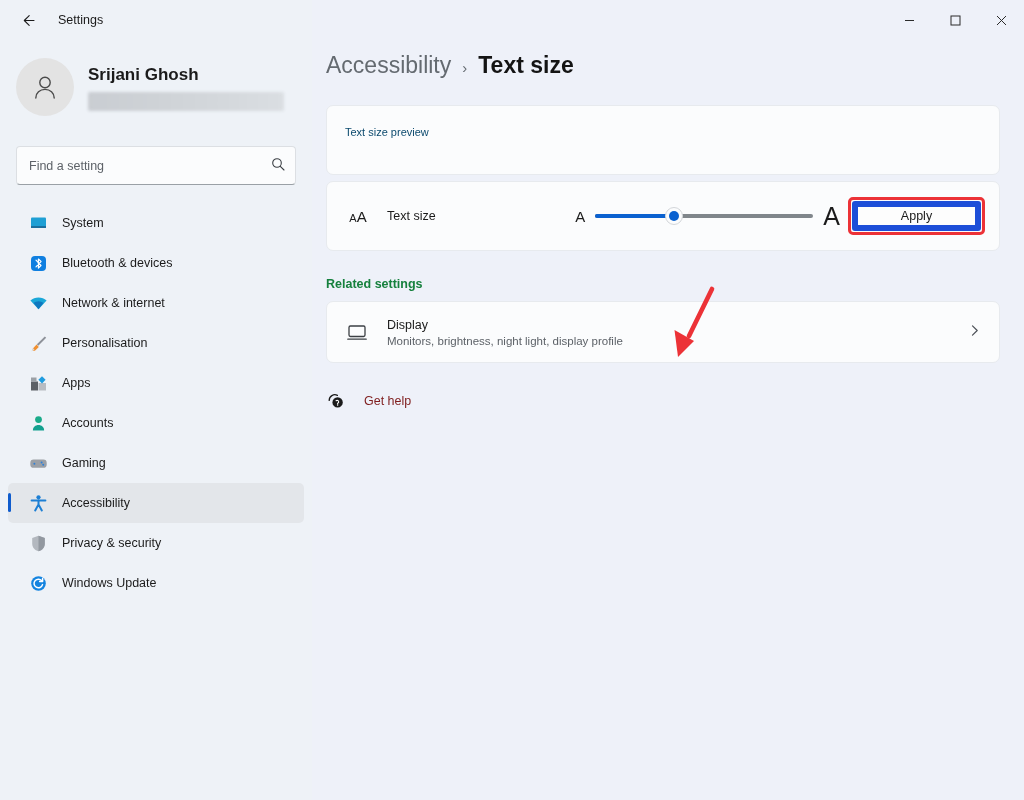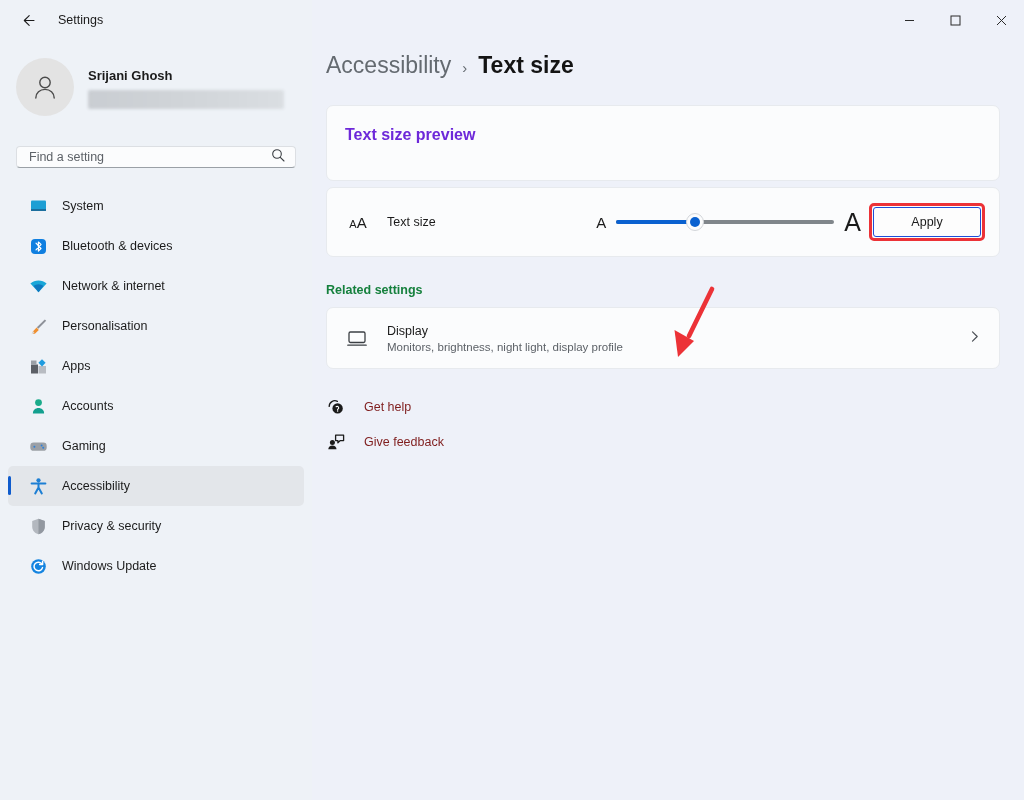--- a/index.html
+++ b/index.html
@@ -31,29 +31,29 @@
   .sidebar {
     position: absolute; left: 0; top: 0; width: 312px; height: 800px;
     background: #eef2f7; padding-top: 48px;
   }
   .profile { display: flex; align-items: center; gap: 14px; padding: 10px 0 0 16px; }
   .avatar {
     width: 58px; height: 58px; border-radius: 50%; background: #e3e3e3;
     display: flex; align-items: center; justify-content: center; flex: 0 0 58px;
   }
   .profile-text { display: flex; flex-direction: column; gap: 7px; padding-top: 2px; }
-  .profile-name { font-size: 13px; font-weight: bold; color: #1b1b1b; }
+  .profile-name { font-size: 17px; font-weight: bold; color: #1b1b1b; }
   .profile-blur {
     width: 196px; height: 19px; border-radius: 2px;
     background: linear-gradient(90deg,#c9cdd2 0%,#ced2d6 35%,#d4d8dc 70%,#dadee2 100%);
     filter: blur(1.6px);
   }
 
   .searchbox {
-    margin: 30px 16px 0 16px; height: 22px; background: #fbfcfd;
+    margin: 30px 16px 0 16px; height: 39px; background: #fbfcfd;
     border: 1px solid #dcdfe3; border-bottom-color: #9aa0a6;
     border-radius: 4px; display: flex; align-items: center;
     padding: 0 10px 0 12px; gap: 8px;
   }
   .searchbox input {
     flex: 1; border: none; outline: none; background: transparent;
     font-family: "Liberation Sans", sans-serif; font-size: 12.5px; color: #1b1b1b;
   }
   .searchbox input::placeholder { color: #5d6268; }
 
@@ -75,21 +75,21 @@
   .breadcrumb { display: flex; align-items: baseline; gap: 11px; padding-left: 14px; }
   .bc-parent { font-size: 23px; color: #646a70; }
   .bc-sep { font-size: 15px; color: #646a70; }
   .bc-current { font-size: 23px; font-weight: bold; color: #141414; }
 
   .card {
     background: #fbfcfd; border: 1px solid #e7eaee; border-radius: 7px;
     margin: 0 24px 0 14px;
   }
   .preview-card { margin-top: 26px; padding: 20px 18px 22px 18px; }
-  .preview-title { font-size: 16px; font-weight: bold; color: #6d28d9; margin-bottom: 14px; }
+  .preview-title { font-size: 11px; font-weight: normal; color: #0c4a6e; margin-bottom: 14px; }
   .preview-body { font-size: 19.5px; line-height: 1.42; color: #44484d; }
 
   .slider-card {
     margin-top: 6px; height: 70px; display: flex; align-items: center;
     padding: 0 14px 0 16px; gap: 0;
   }
   .aa-icon { width: 30px; display: flex; align-items: baseline; justify-content: center; color: #1b1b1b; }
   .aa-small { font-size: 11px; }
   .aa-big { font-size: 15px; }
   .slider-label { font-size: 12.5px; color: #1b1b1b; margin-left: 14px; }
@@ -106,22 +106,22 @@
     background: #fbfcfd; border: 1px solid #d3d6da;
     display: flex; align-items: center; justify-content: center;
     transform: translateX(-9px);
   }
   .thumb::after { content: ""; width: 10px; height: 10px; border-radius: 50%; background: #0a61d0; }
 
   .apply-annot {
     border: 3px solid #ec3237; border-radius: 5px; padding: 1px;
   }
   .apply-btn {
-    width: 108px; height: 30px; background: #fdfdfd;
-    border: 1px solid #1d4ed8; border-radius: 3px;
+    width: 129px; height: 30px; background: #fdfdfd;
+    border: 6px solid #1d4ed8; border-radius: 3px;
     display: flex; align-items: center; justify-content: center;
     font-family: "Liberation Sans", sans-serif; font-size: 12.5px; color: #1b1b1b;
   }
 
   .related-title { font-size: 12.5px; font-weight: bold; color: #15803d; margin: 26px 0 10px 14px; }
   .display-card { height: 62px; display: flex; align-items: center; padding: 0 18px 0 16px; gap: 16px; }
   .display-ico { width: 28px; display: flex; align-items: center; justify-content: center; }
   .display-text { flex: 1; display: flex; flex-direction: column; gap: 3px; }
   .display-title { font-size: 12.5px; color: #1b1b1b; }
   .display-sub { font-size: 11.5px; color: #5d6268; }
@@ -360,30 +360,20 @@
       <span class="link-ico">
         <svg width="18" height="18" viewBox="0 0 18 18">
             <path d="M2.2 8.4A5.6 5.6 0 0 1 10.4 3.4" stroke="#1b1b1b" stroke-width="1.3" fill="none" stroke-linecap="round"></path>
             <circle cx="10.6" cy="10.4" r="5.2" fill="#1b1b1b"></circle>
             <path d="M9.1 8.7a1.6 1.6 0 0 1 2.6 1.2c0 .9-1.1 1-1.1 1.8" stroke="#fff" stroke-width="1.1" fill="none" stroke-linecap="round"></path>
             <circle cx="10.6" cy="13.1" r=".75" fill="#fff"></circle>
           </svg>
       </span>
       <span class="link-text">Get help</span>
     </div>
-    <div class="linkrow">
-      <span class="link-ico">
-        <svg width="18" height="18" viewBox="0 0 18 18">
-            <circle cx="5.4" cy="9.4" r="2.5" fill="#1b1b1b"></circle>
-            <path d="M1.3 16.2c0-2.3 1.8-3.8 4.1-3.8s4.1 1.5 4.1 3.8z" fill="#1b1b1b"></path>
-            <path d="M8.6 2.2h8v5.4h-3.3l-2.4 2.1V7.6h-2.3z" stroke="#1b1b1b" stroke-width="1.3" fill="none" stroke-linejoin="round"></path>
-          </svg>
-      </span>
-      <span class="link-text">Give feedback</span>
-    </div>
   </div>
 
 </div>
 
 <svg class="arrow-annot" viewBox="0 0 712 800">
   <path d="M400 289 L377 336" stroke="#ec3237" stroke-width="4.6" fill="none" stroke-linecap="round"></path>
   <path d="M366 357 L362.5 330 L382 341 Z" fill="#ec3237"></path>
 </svg>
 
 </body></html>

